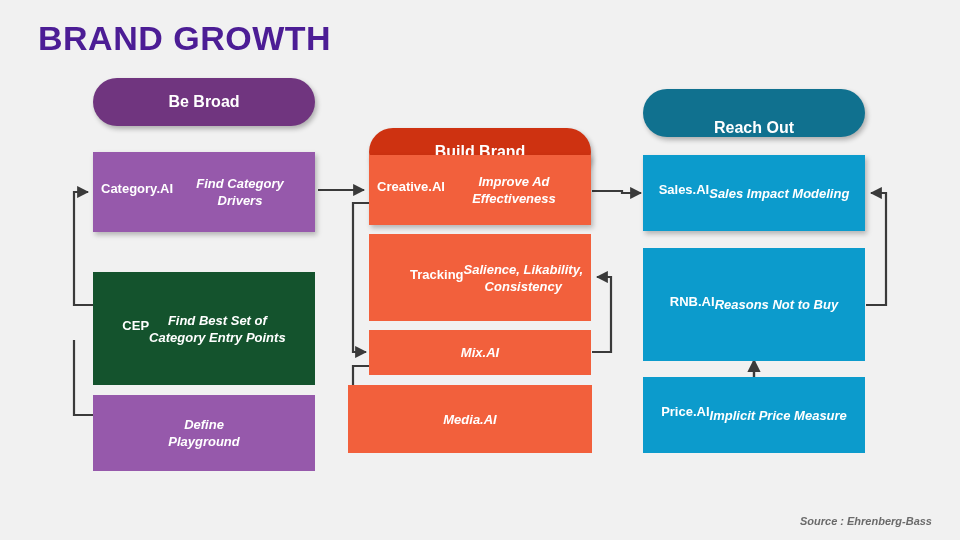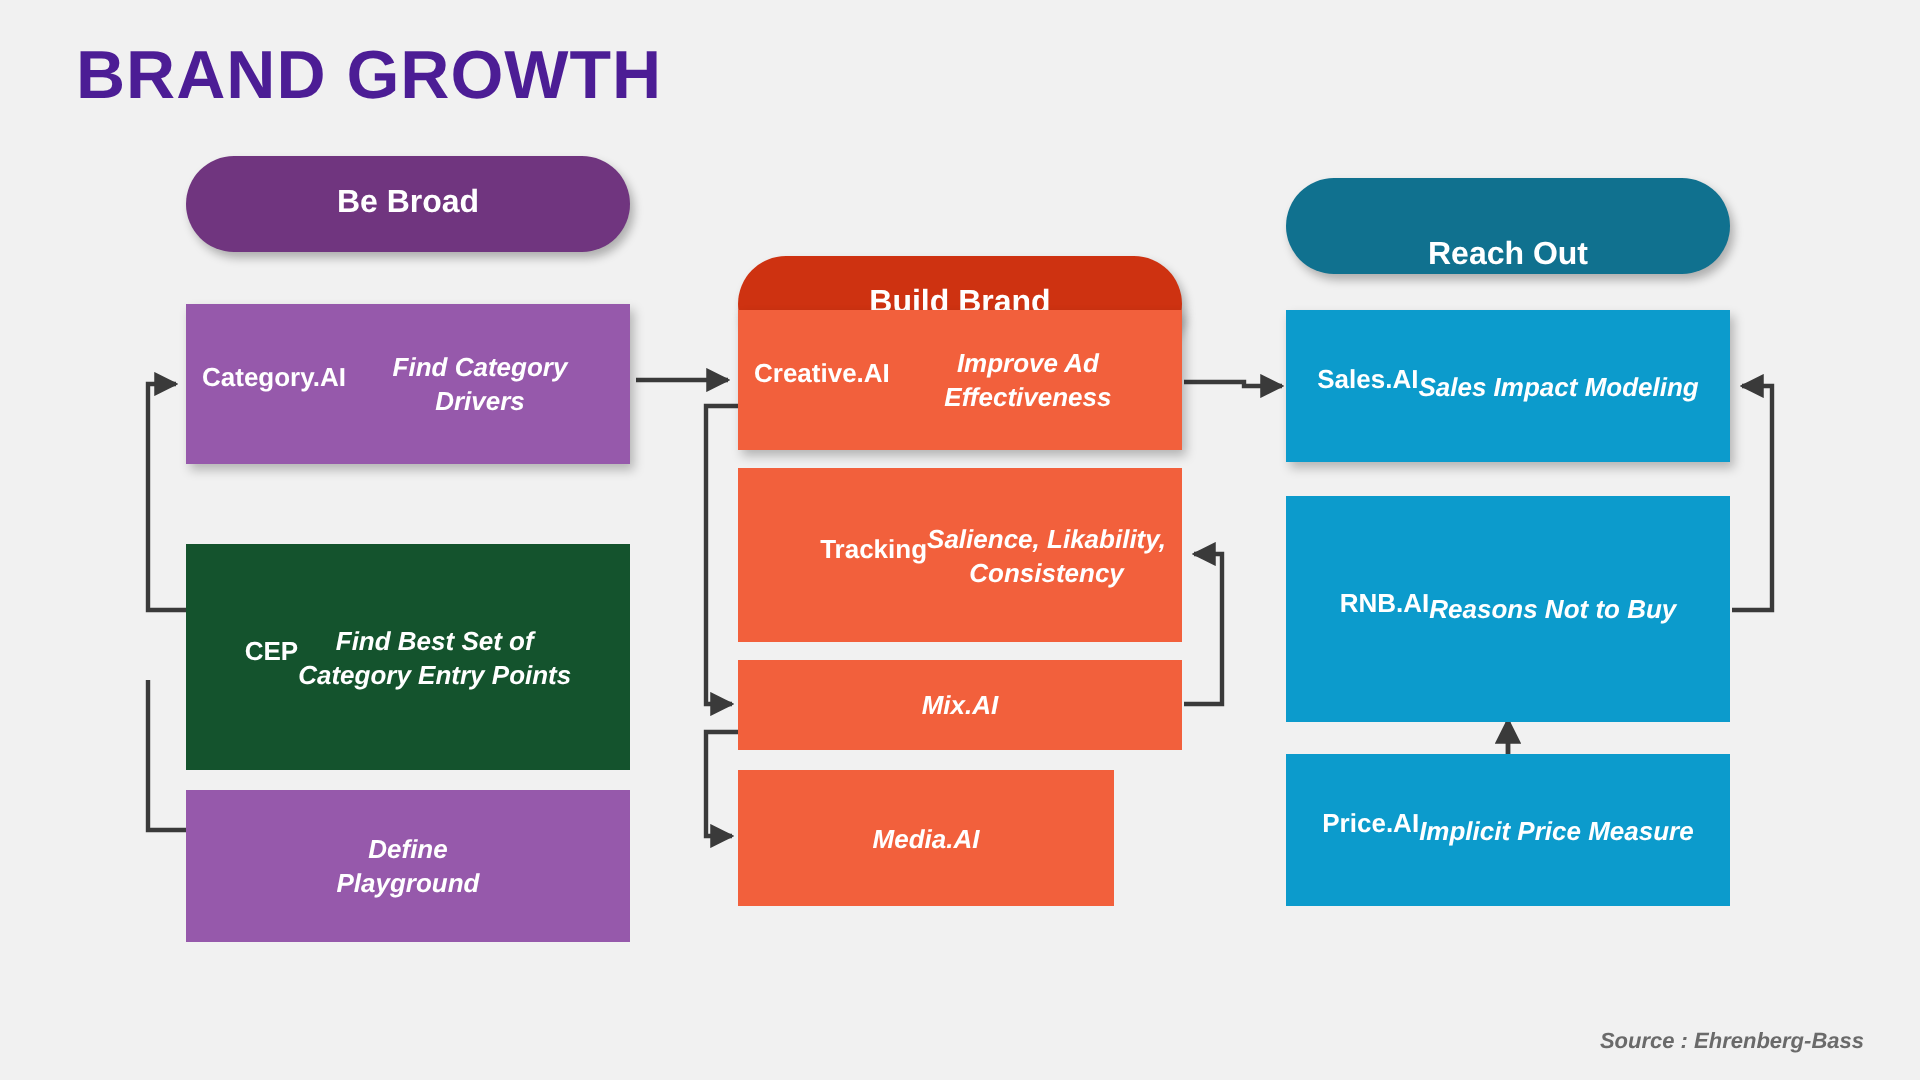--- a/index.html
+++ b/index.html
@@ -166,21 +166,21 @@
   <div class="box" style="left:369px; top:234px; width:222px; height:87px; background:#f2603c;justify-content:flex-end;">
     <div class="box-title">Tracking</div>
     <div class="box-sub" style="white-space:pre-line;">Salience, Likability,
 Consistency</div>
   </div>
 
   <div class="box single" style="left:369px; top:330px; width:222px; height:45px; background:#f2603c;">
     <div class="box-sub solo">Mix.AI</div>
   </div>
 
-  <div class="box single" style="left:369px; top:385px; width:188px; height:68px; background:#f2603c;">
+  <div class="box single" style="left:348px; top:385px; width:244px; height:68px; background:#f2603c;">
     <div class="box-sub solo">Media.AI</div>
   </div>
 
   <div class="pill" style="left:643px; top:89px; width:222px; background:#10718f;align-items:flex-end;">
     <span>Reach Out</span>
   </div>
 
   <div class="box shadowed" style="left:643px; top:155px; width:222px; height:76px; background:#0c9bcc;">
     <div class="box-title">Sales.AI</div>
     <div class="box-sub">Sales Impact Modeling</div>

